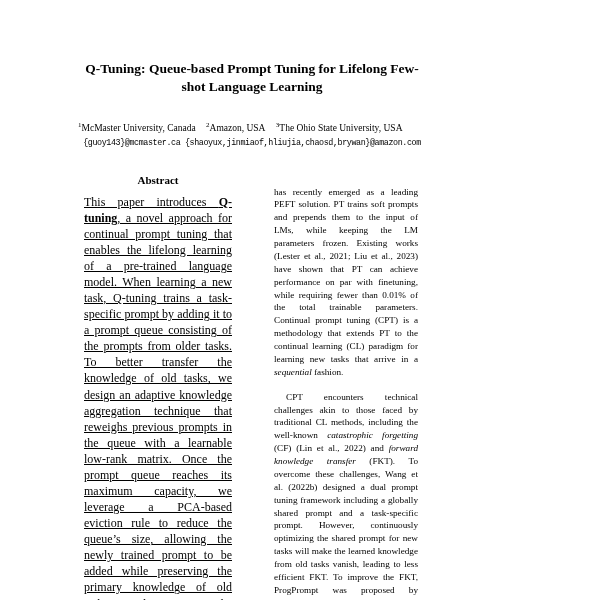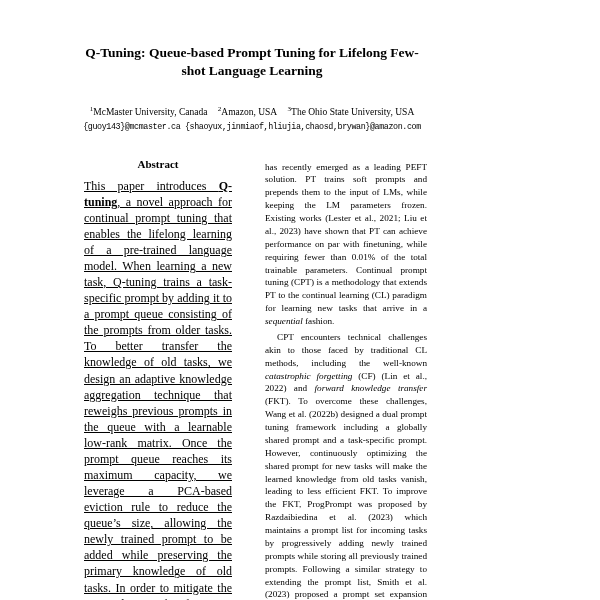--- a/index.html
+++ b/index.html
@@ -9,42 +9,41 @@
     width: 600px;
     height: 600px;
     overflow: hidden;
     color: #000;
     font-family: "Liberation Serif", serif;
   }
   .page {
     box-sizing: border-box;
     width: 504px;
     height: 600px;
-    padding: 44px 74px 0 74px;
+    padding: 60px 74px 0 74px;
     overflow: hidden;
   }
   .title {
     text-align: center;
     font-weight: bold;
     font-size: 13.5px;
     line-height: 1.35;
     margin: 0 auto 24px auto;
     max-width: 430px;
   }
   .authors-row {
     text-align: center;
     font-size: 10.5px;
     font-weight: bold;
     line-height: 1.55;
   }
   .author { margin: 0 7px; white-space: nowrap; }
   sup { font-size: 7px; font-weight: normal; }
   .authors-row sup { font-weight: bold; }
   .affiliations {
-    text-align: center;
     font-size: 9.5px;
     margin-top: 3px;
   }
   .affiliation { margin: 0 4px; white-space: nowrap; }
   .emails {
     text-align: center;
     font-family: "Liberation Mono", monospace;
     font-size: 8.4px;
     letter-spacing: -0.4px;
     margin-top: 5px;
@@ -72,21 +71,21 @@
   .section-heading {
     font-size: 11px;
     font-weight: bold;
     margin: 13px 0 7px 0;
   }
   .section-heading .num { margin-right: 11px; }
   .body-text {
     font-size: 9.2px;
     line-height: 1.4;
     text-align: justify;
-    margin: 3px;
+    margin: 12px;
   }
   .body-text + .body-text { text-indent: 12px; }
 </style>
 </head>
 <body>
 
 <div class="page">
 
   <div class="title">Q-Tuning: Queue-based Prompt Tuning for Lifelong Few-shot Language Learning</div>
 

